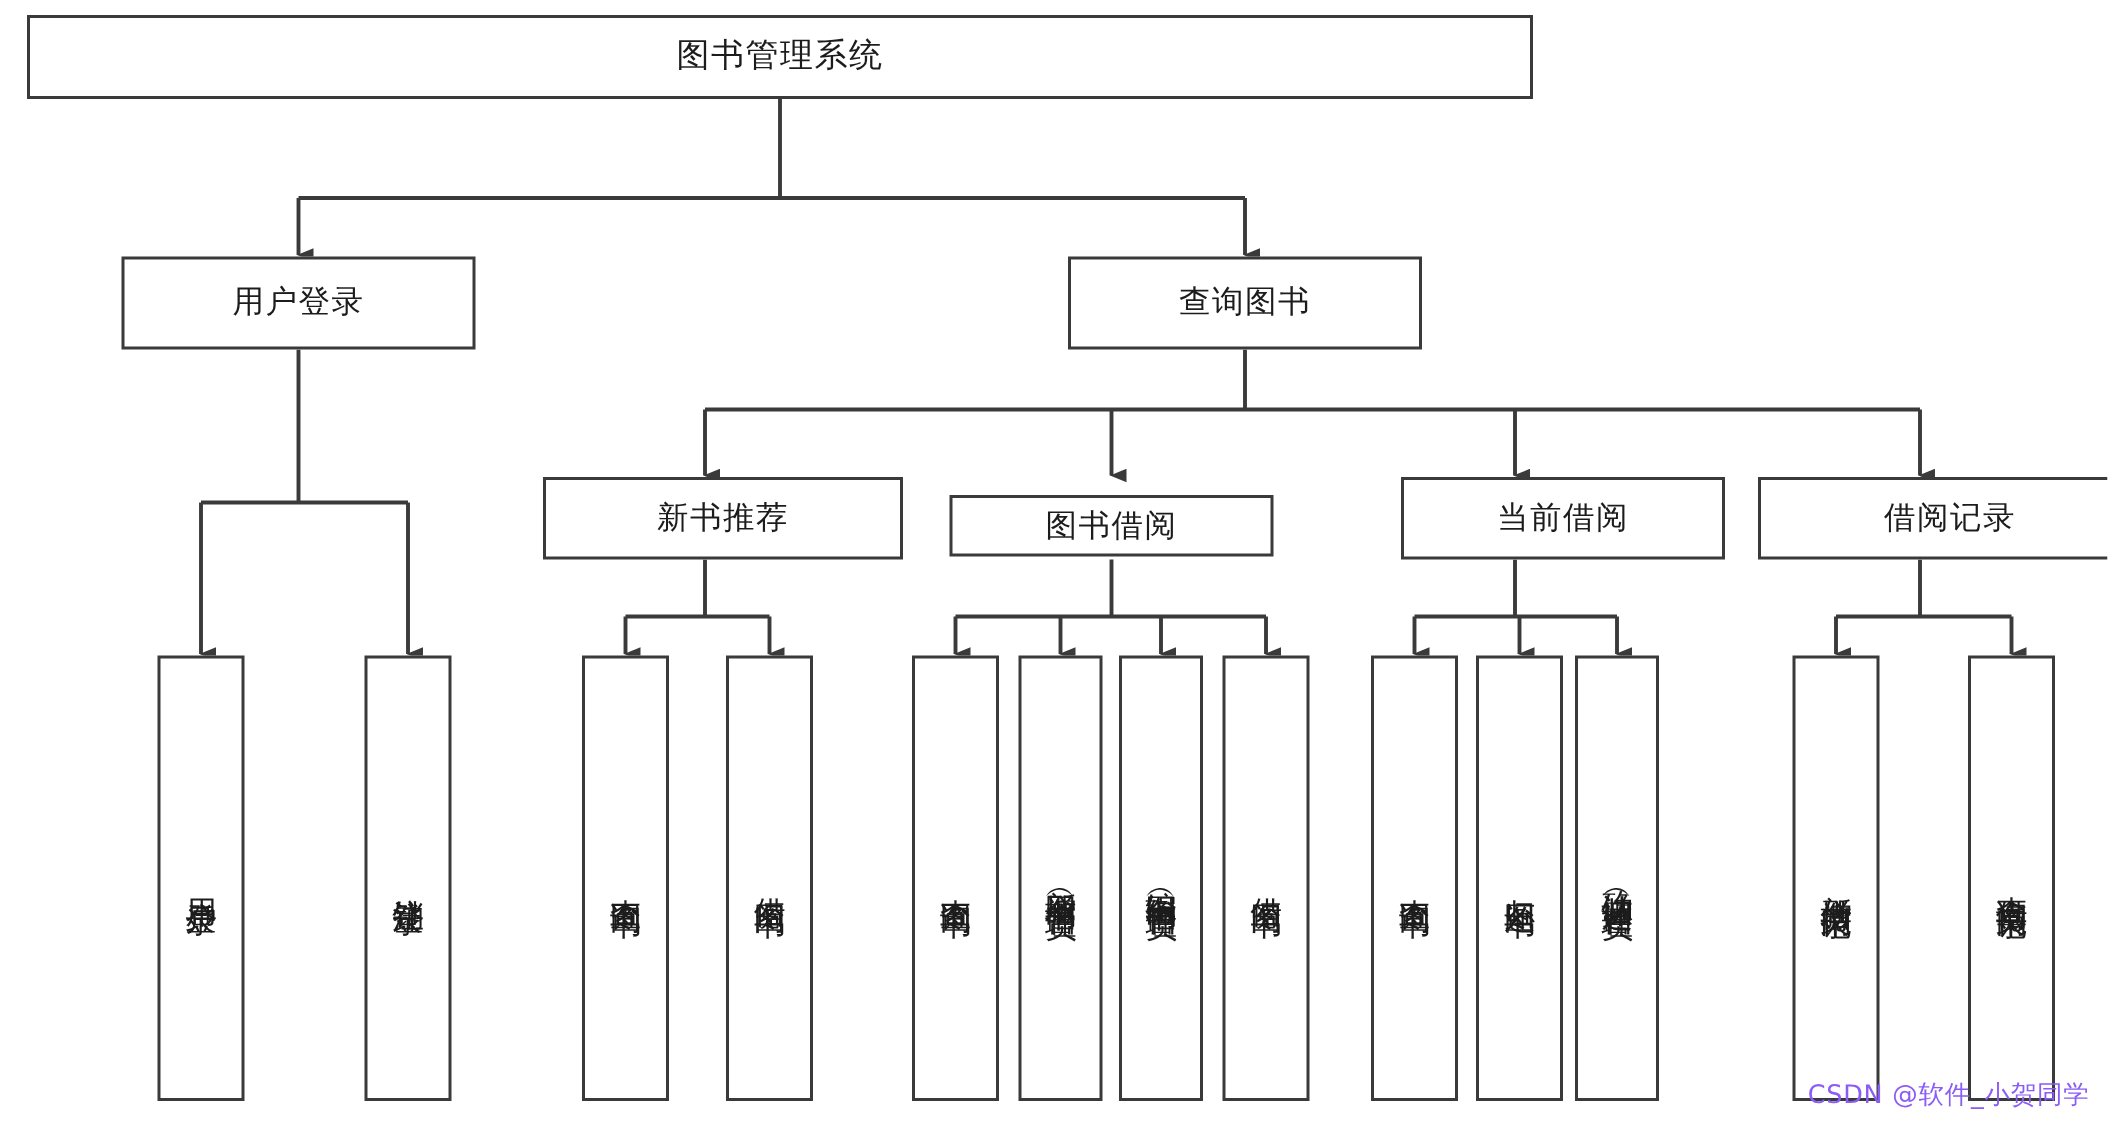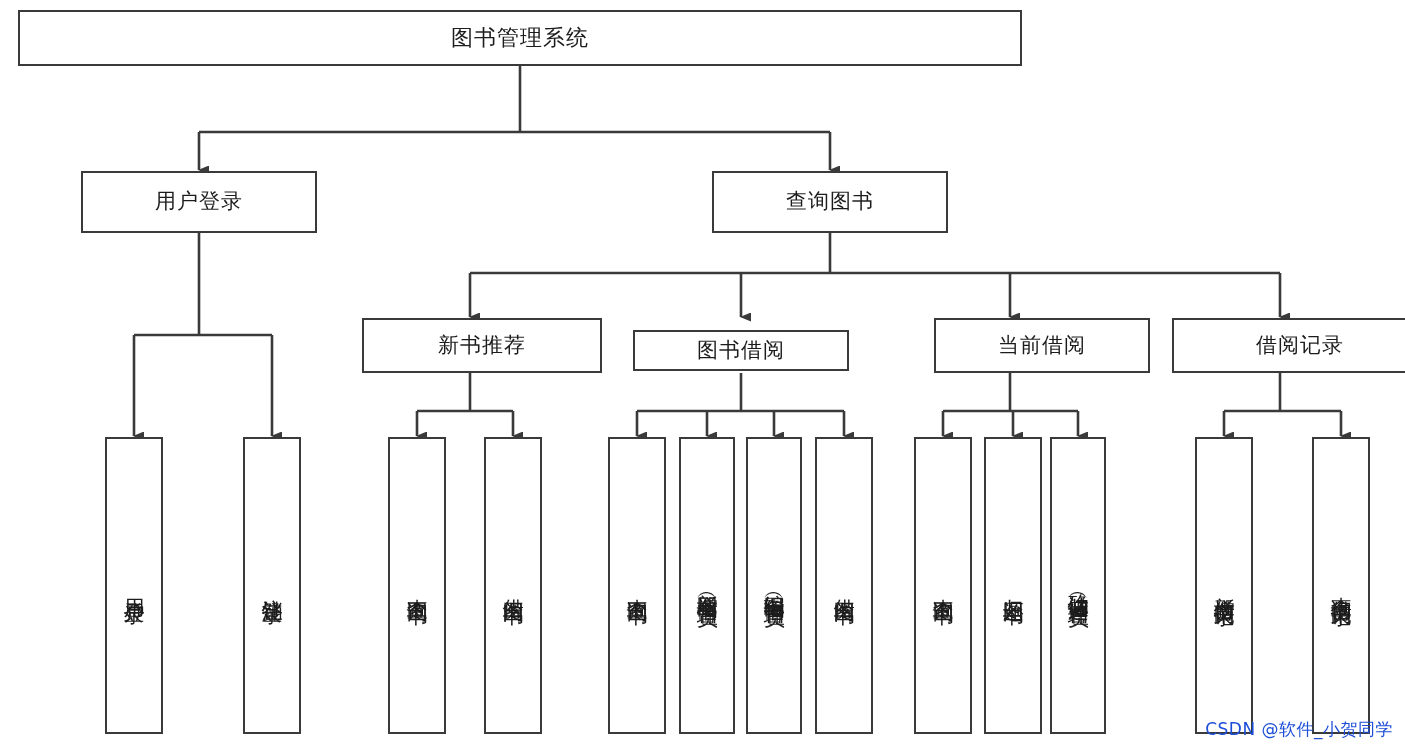--- a/index.html
+++ b/index.html
@@ -53,21 +53,21 @@
     text-align: center;
   }
   .node-root .node-label-h {
     font-size: 22px;
   }
   .watermark {
     position: absolute;
     right: 12px;
     bottom: 6px;
     font-size: 17px;
-    color: #1d4ed8;
+    color: #8b5cf6;
     letter-spacing: 0.5px;
     white-space: nowrap;
     pointer-events: none;
   }
 </style>
 </head>
 <body>
 
 <div id="diagram-root">
 

